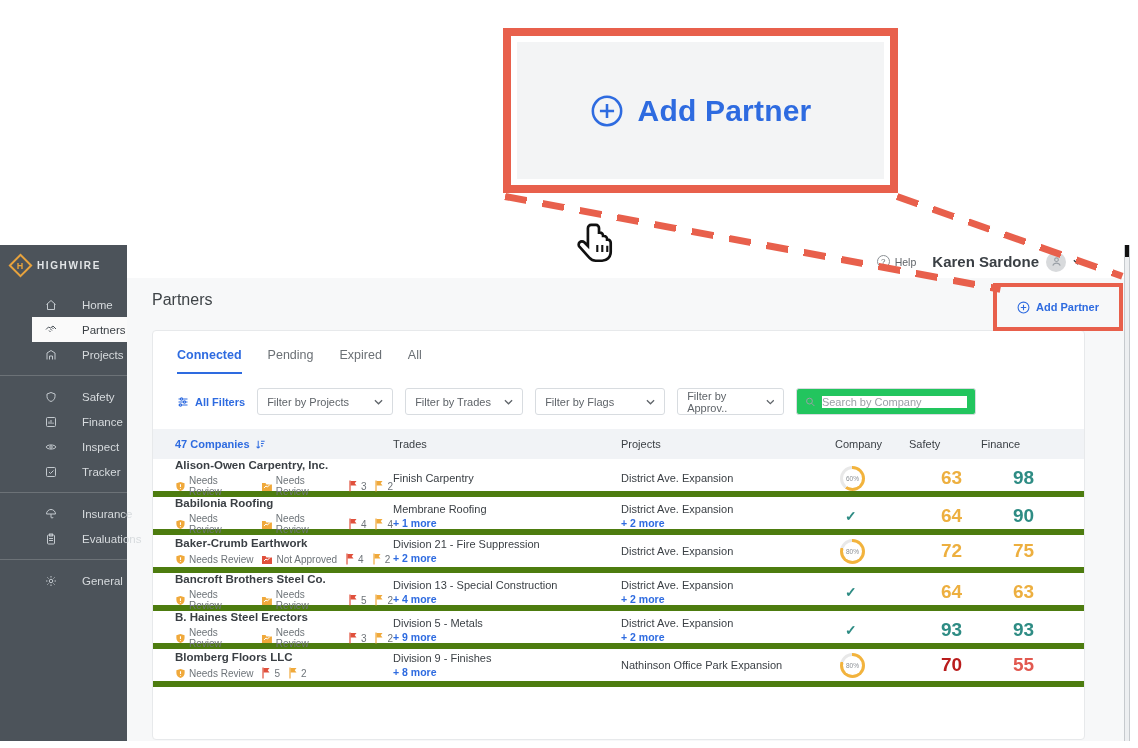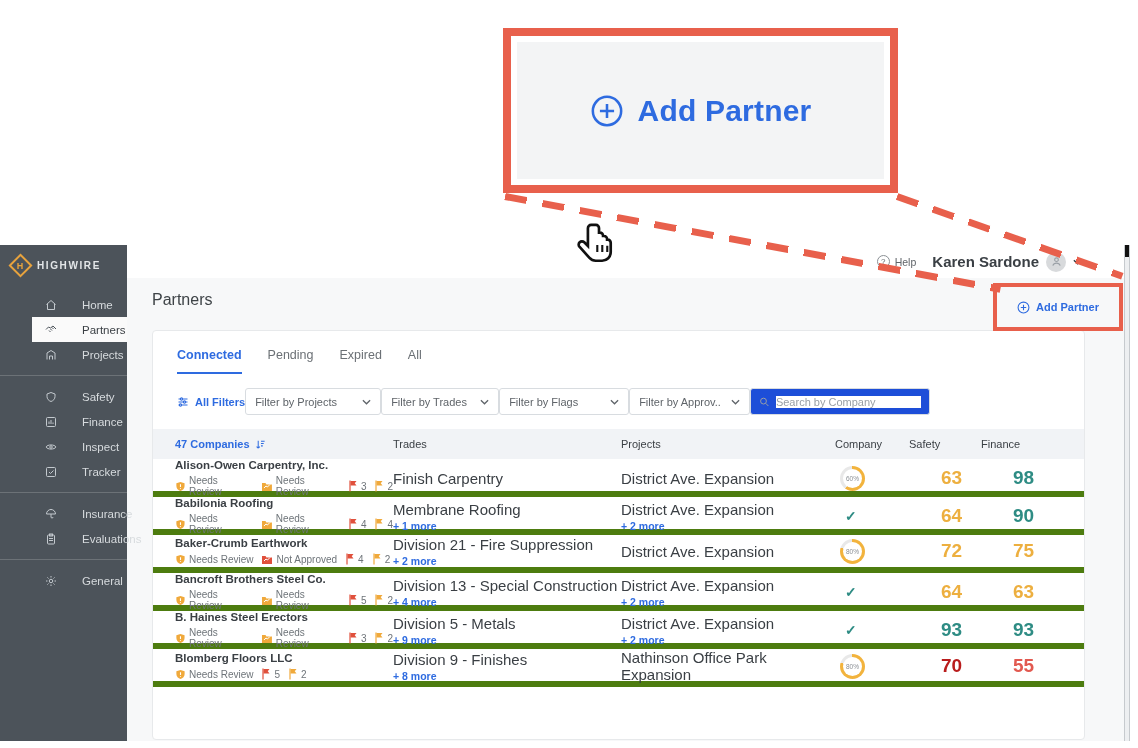--- a/index.html
+++ b/index.html
@@ -40,37 +40,37 @@
 
   .content { left:127px; top:278px; width:1003px; height:463px; background:#F7F8F9; z-index:3; }
   .page-title { position:absolute; left:25px; top:13px; font-size:16px; color:#3E4347; }
   .add-btn { display:flex; align-items:center; gap:6px; font-size:11px; font-weight:700; color:#2E6BE0; cursor:pointer; }
 
   .card { position:absolute; left:25px; top:52px; width:933px; height:410px; background:#fff; border:1px solid #E7E9EB; border-radius:4px; overflow:hidden; }
   .tabs { display:flex; gap:26px; padding:17px 24px 0 24px; }
   .tab { font-size:12.5px; color:#6B7075; padding-bottom:10px; cursor:pointer; }
   .tab.active { color:#2E6BE0; font-weight:700; border-bottom:2px solid #2E6BE0; }
 
-  .filters { display:flex; align-items:center; gap:0; margin:14px 24px 0 24px; }
+  .filters { display:flex; align-items:center; gap:12px; margin:14px 24px 0 24px; }
   .all-filters { display:flex; align-items:center; gap:6px; font-size:11px; font-weight:700; color:#2E6BE0; cursor:pointer; white-space:nowrap; }
   .dd { height:27px; border:1px solid #D8DCE0; border-radius:3px; background:#fff; display:flex; align-items:center; justify-content:space-between; padding:0 9px; font-size:11px; color:#5F6469; cursor:pointer; }
-  .dd1 { width:136px; } .dd2 { width:118px; } .dd3 { width:130px; } .dd4 { width:121px; }
-  .search { height:27px; width:180px; border:1px solid #D8DCE0; border-radius:3px; background:#1d4ed8; display:flex; align-items:center; gap:6px; padding:0 8px; }
+  .dd1 { width:136px; } .dd2 { width:118px; } .dd3 { width:130px; } .dd4 { width:107px; }
+  .search { height:27px; width:180px; border:1px solid #D8DCE0; border-radius:3px; background:#22c55e; display:flex; align-items:center; gap:6px; padding:0 8px; }
   .search input { border:none; outline:none; font-size:11px; color:#3A3F44; width:100%; font-family:"Liberation Sans", sans-serif; }
   .search input::placeholder { color:#9AA0A6; }
 
   .thead, .t-row { display:grid; grid-template-columns:218px 228px 214px 74px 72px 1fr; padding:0 22px; align-items:center; }
   .thead { margin-top:14px; height:30px; background:#F1F3F6; font-size:11px; color:#3A3F44; }
   .count { display:flex; align-items:center; gap:5px; color:#2E6BE0; font-weight:600; cursor:pointer; }
   .t-row { height:38px; border-bottom:6px solid #4d7c0f; cursor:pointer; }
   .co-name { font-size:11.5px; font-weight:700; color:#3A3F44; }
   .badges { display:flex; align-items:center; gap:8px; margin-top:4px; }
   .badge { display:flex; align-items:center; gap:3px; font-size:10px; color:#6E7479; }
   .flagset { display:flex; align-items:center; gap:3px; font-size:10px; color:#6E7479; }
-  .cell-main { font-size:15px; color:#3A3F44; }
+  .cell-main { font-size:11px; color:#3A3F44; }
   .more { font-size:10.5px; font-weight:600; color:#2E6BE0; margin-top:2px; display:block; }
   .check { color:#2E8C84; font-size:14px; font-weight:700; margin-left:10px; }
   .ring { width:25px; height:25px; border-radius:50%; background:conic-gradient(#F2B33D var(--p), #E8E8E8 0); display:flex; align-items:center; justify-content:center; margin-left:5px; }
   .ring span { width:19px; height:19px; border-radius:50%; background:#fff; display:flex; align-items:center; justify-content:center; font-size:6.5px; color:#8A8F94; }
   .score { font-size:19px; font-weight:700;margin-left:32px; }
 
   .scrollbar { left:1124px; top:245px; width:6px; height:496px; background:#EDEFF1; border-left:1px solid #C6CACE; border-right:1px solid #C6CACE; z-index:6; }
   .thumb { position:absolute; left:0; top:0; width:100%; height:12px; background:#111; }
 </style>
 </head>

